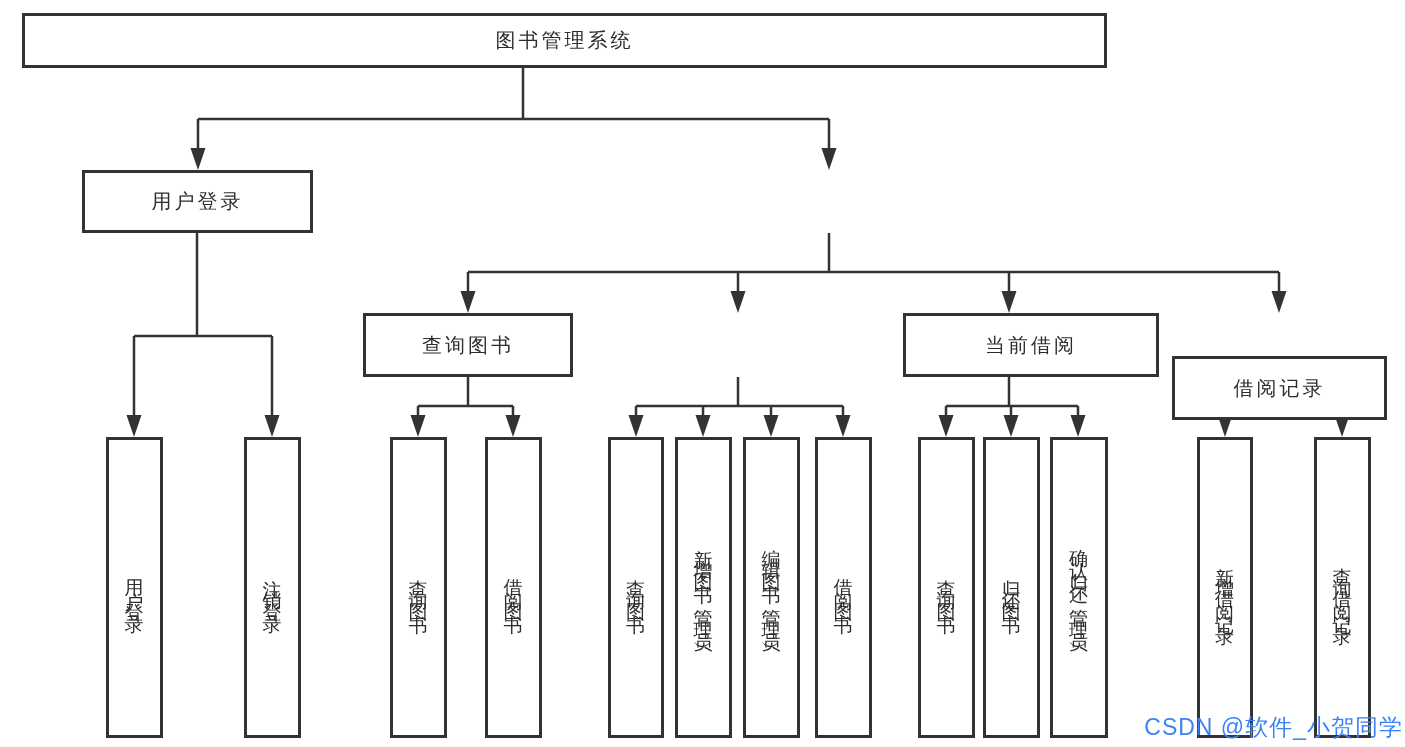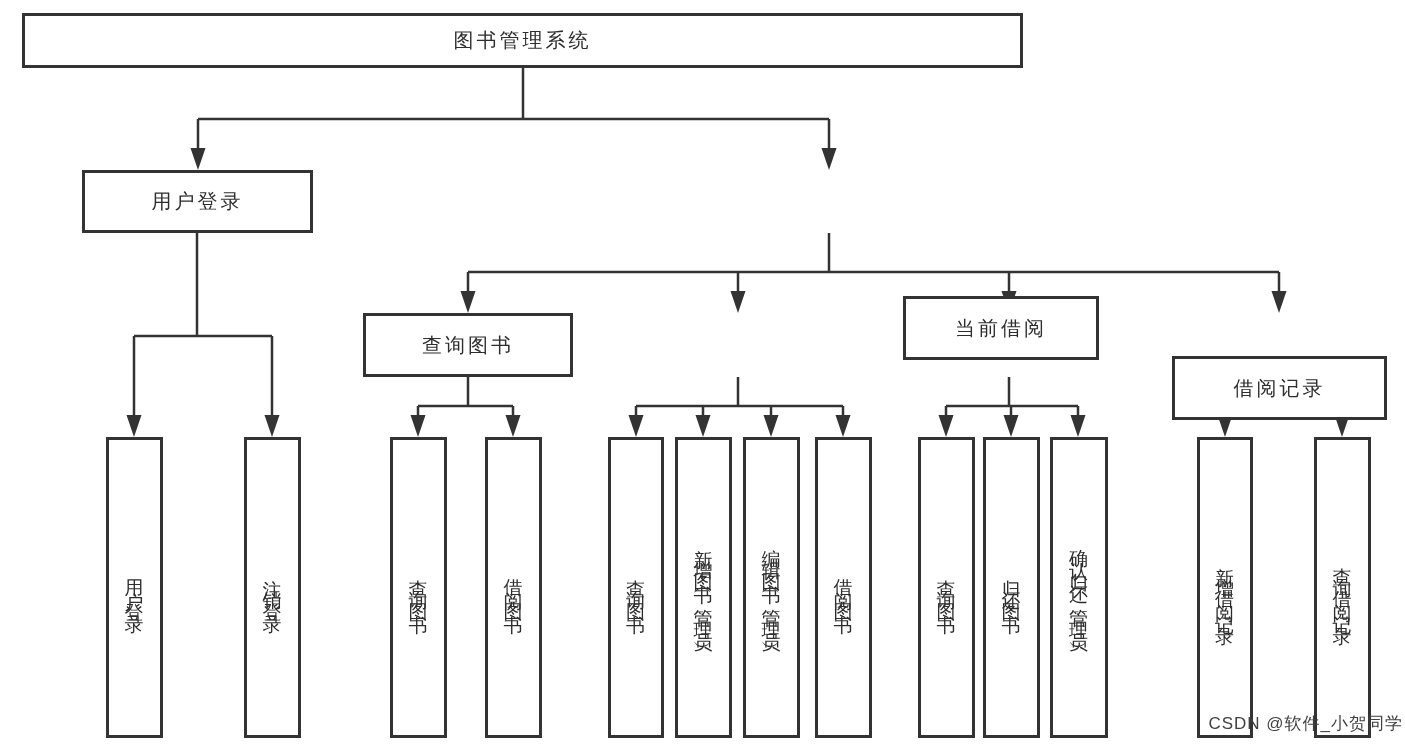--- a/index.html
+++ b/index.html
@@ -42,33 +42,33 @@
     writing-mode: vertical-rl;
     text-orientation: mixed;
     font-size: 19px;
     letter-spacing: 12px;
     line-height: 1;
   }
   .watermark {
     position: absolute;
     top: 712px;
     right: 2px;
-    font-size: 17px;
-    color: #404040;
+    font-size: 23px;
+    color: #3b82f6;
     letter-spacing: 1px;
     white-space: nowrap;
   }
 
   
-  .n-root        { left: 22px;   top: 13px;  width: 1001px; height: 55px; }
+  .n-root        { left: 22px;   top: 13px;  width: 1085px; height: 55px; }
   .n-l2-login    { left: 82px;   top: 170px; width: 231px;  height: 63px; }
   .n-l2-mgmt     { left: 712px;  top: 170px; width: 233px;  height: 63px; }
   .n-l3-newbook  { left: 363px;  top: 313px; width: 210px;  height: 64px; }
   .n-l3-borrow   { left: 630px;  top: 313px; width: 217px;  height: 64px; }
-  .n-l3-current  { left: 903px;  top: 296px; width: 196px;  height: 64px; }
+  .n-l3-current  { left: 903px;  top: 313px; width: 256px;  height: 64px; }
   .n-l3-records  { left: 1172px; top: 328px; width: 215px;  height: 64px; margin-top: 28px; }
   .n-l4-a { left: 106px;  top: 437px; width: 57px; height: 301px; }
   .n-l4-b { left: 244px;  top: 437px; width: 57px; height: 301px; }
   .n-l4-c { left: 390px;  top: 437px; width: 57px; height: 301px; }
   .n-l4-d { left: 485px;  top: 437px; width: 57px; height: 301px; }
   .n-l4-e { left: 608px;  top: 437px; width: 56px; height: 301px; }
   .n-l4-f { left: 675px;  top: 437px; width: 57px; height: 301px; }
   .n-l4-g { left: 743px;  top: 437px; width: 57px; height: 301px; }
   .n-l4-h { left: 815px;  top: 437px; width: 57px; height: 301px; }
   .n-l4-i { left: 918px;  top: 437px; width: 57px; height: 301px; }

